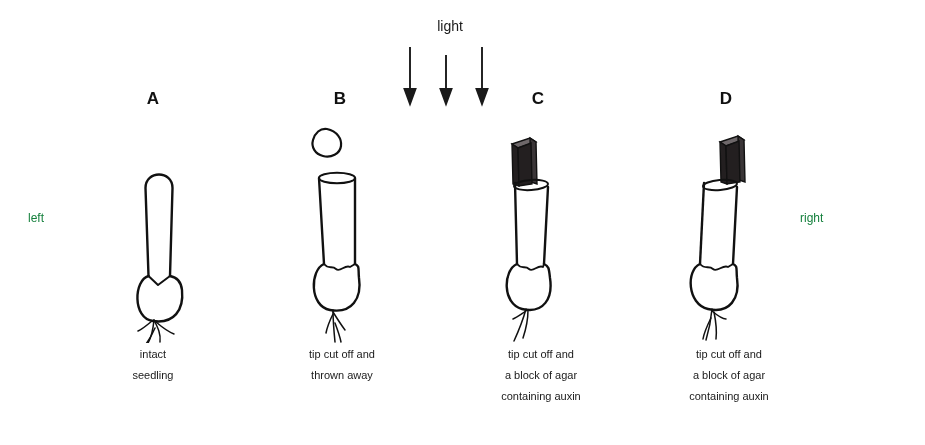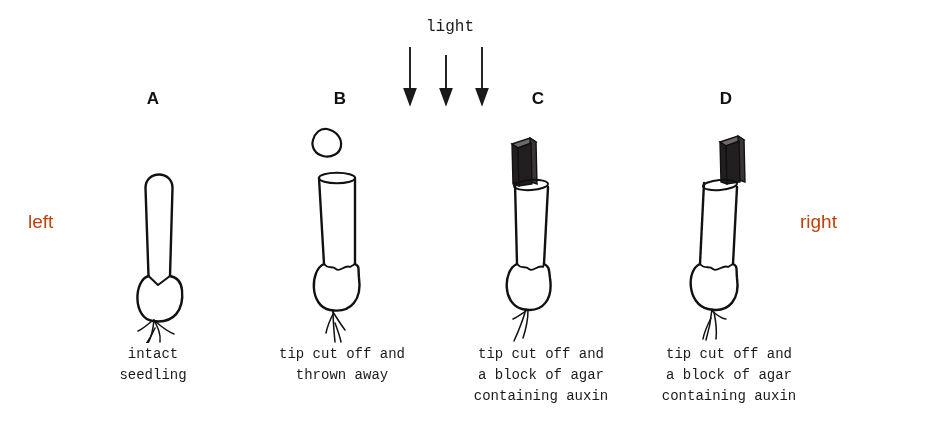--- a/index.html
+++ b/index.html
@@ -16,22 +16,22 @@
     overflow: hidden;
   }
   #figure {
     position: absolute;
     left: 0; top: 0;
     width: 925px;
     height: 445px;
   }
   .side-label {
     position: absolute;
-    font-size: 19px;
-    color: #c2410c;
+    font-size: 12px;
+    color: #15803d;
     white-space: nowrap;
     text-align: center;
   }
   #left-label  { left: 28px;  top: 211px; }
   #right-label { left: 800px; top: 211px; }
 
   .panel-letter {
     position: absolute;
     font-size: 17px;
     font-weight: bold;
@@ -43,33 +43,31 @@
   #letter-b { left: 320px; top: 89px; }
   #letter-c { left: 518px; top: 89px; }
   #letter-d { left: 706px; top: 89px; }
 
   #light-label {
     position: absolute;
     left: 403px;
     top: 18px;
     width: 94px;
     text-align: center;
-    font-size: 16px;
+    font-size: 14px;
     color: #1a1a1a;
-    font-family: Liberation Mono, monospace;
   }
 
   .caption {
     position: absolute;
-    font-size: 14px;
+    font-size: 11px;
     line-height: 21px;
     text-align: center;
     color: #1a1a1a;
     white-space: pre-line;
-    font-family: Liberation Mono, monospace;
   }
   #caption-a { left:  83px; top: 344px; width: 140px; }
   #caption-b { left: 266px; top: 344px; width: 152px; }
   #caption-c { left: 460px; top: 344px; width: 162px; }
   #caption-d { left: 648px; top: 344px; width: 162px; }
 
   svg { display: block; }
 </style>
 </head>
 <body>

